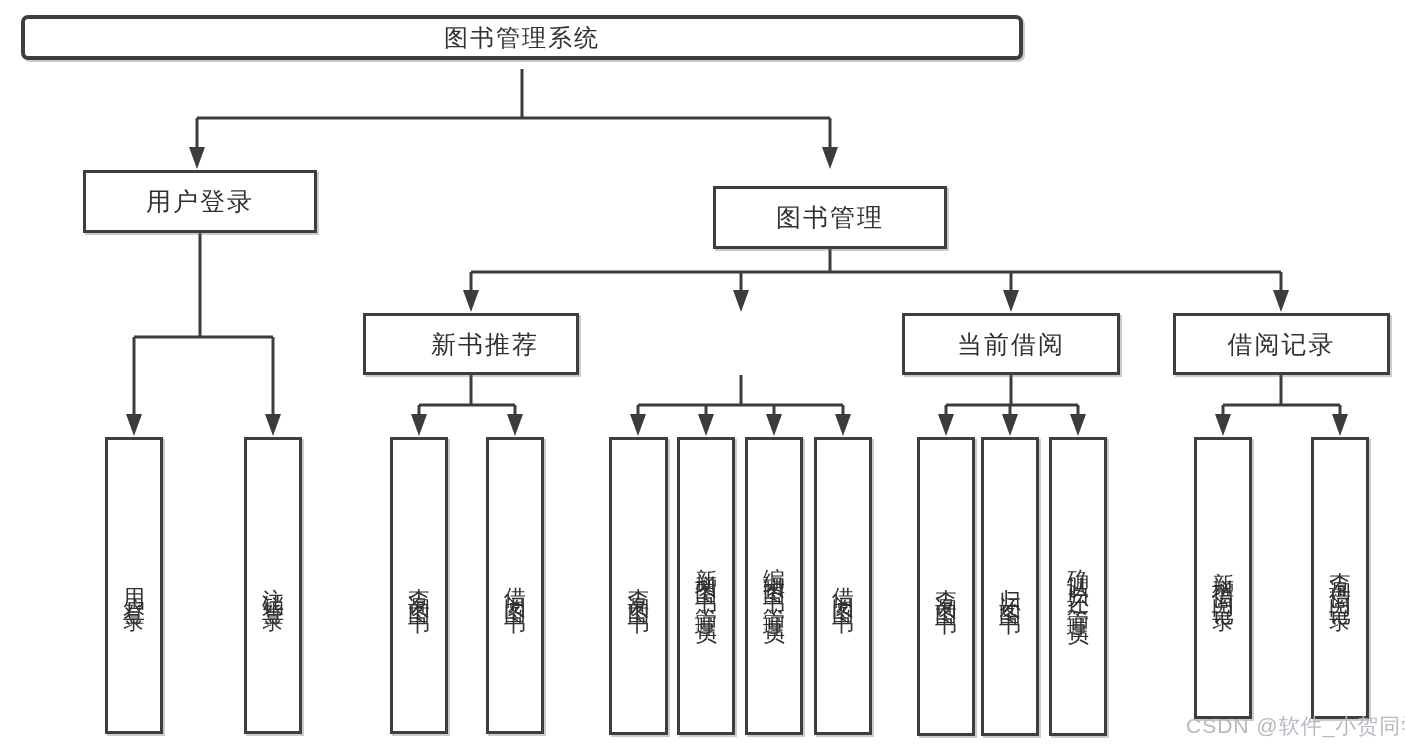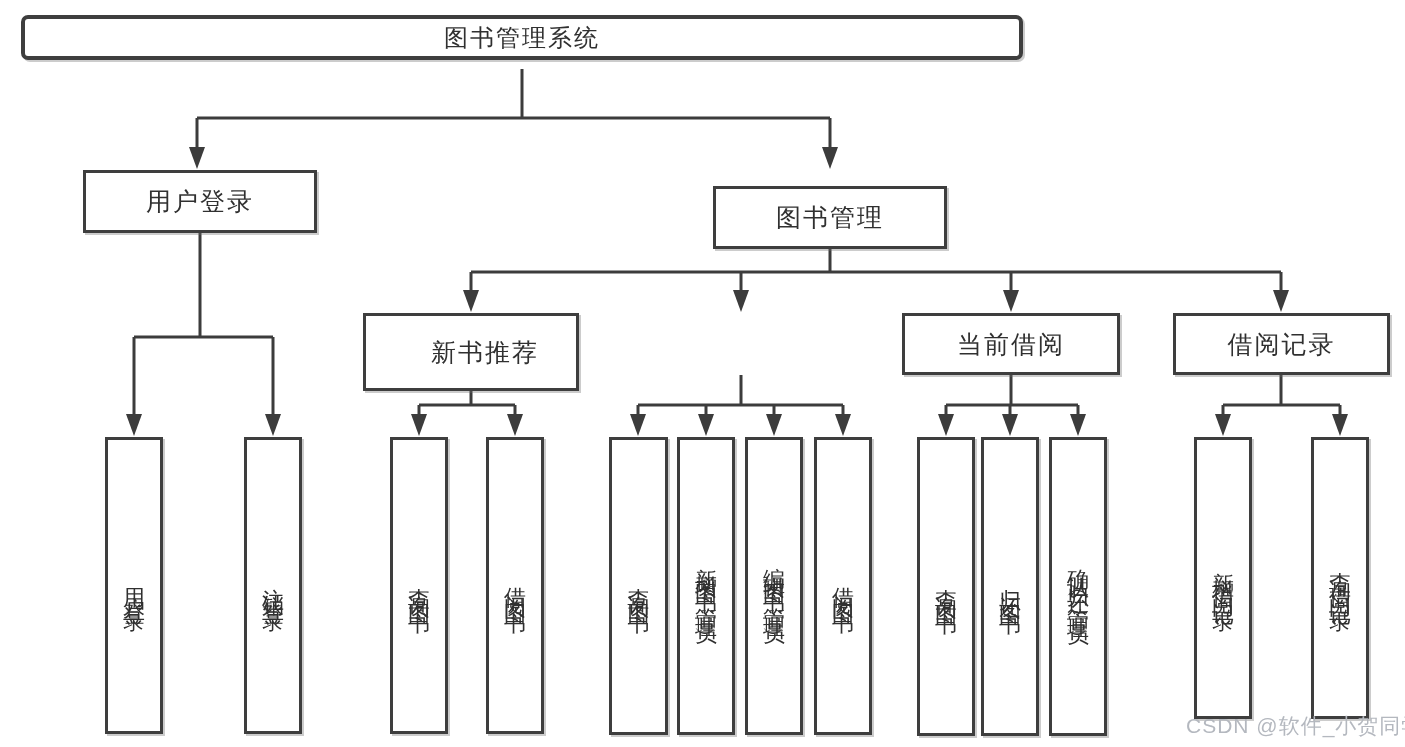--- a/index.html
+++ b/index.html
@@ -103,21 +103,21 @@
       <polygon points="1215,414 1231,414 1223,436"></polygon>
       <polygon points="1332,414 1348,414 1340,436"></polygon>
     </g>
   </svg>
 
   <div class="node h root" style="left:21px; top:15px; width:1002px; height:45px;border-radius:7px;">图书管理系统</div>
 
   <div class="node h" style="left:83px; top:170px; width:234px; height:63px;">用户登录</div>
   <div class="node h" style="left:713px; top:170px; width:234px; height:63px;margin-top:16px;">图书管理</div>
 
-  <div class="node h" style="left:363px; top:313px; width:216px; height:78px;padding-left:28px;">新书推荐</div>
+  <div class="node h" style="left:363px; top:313px; width:216px; height:62px;padding-left:28px;">新书推荐</div>
   <div class="node h" style="left:902px; top:313px; width:218px; height:62px;">当前借阅</div>
   <div class="node h" style="left:1173px; top:313px; width:217px; height:62px;">借阅记录</div>
 
   <div class="node leaf" style="left:105px; top:437px; width:58px; height:297px;">用户登录</div>
   <div class="node leaf" style="left:244px; top:437px; width:58px; height:297px;">注销登录</div>
 
   <div class="node leaf" style="left:390px; top:437px; width:58px; height:297px;">查询图书</div>
   <div class="node leaf" style="left:486px; top:437px; width:58px; height:297px;">借阅图书</div>
 
   <div class="node leaf" style="left:609px; top:437px; width:59px; height:298px;">查询图书</div>

